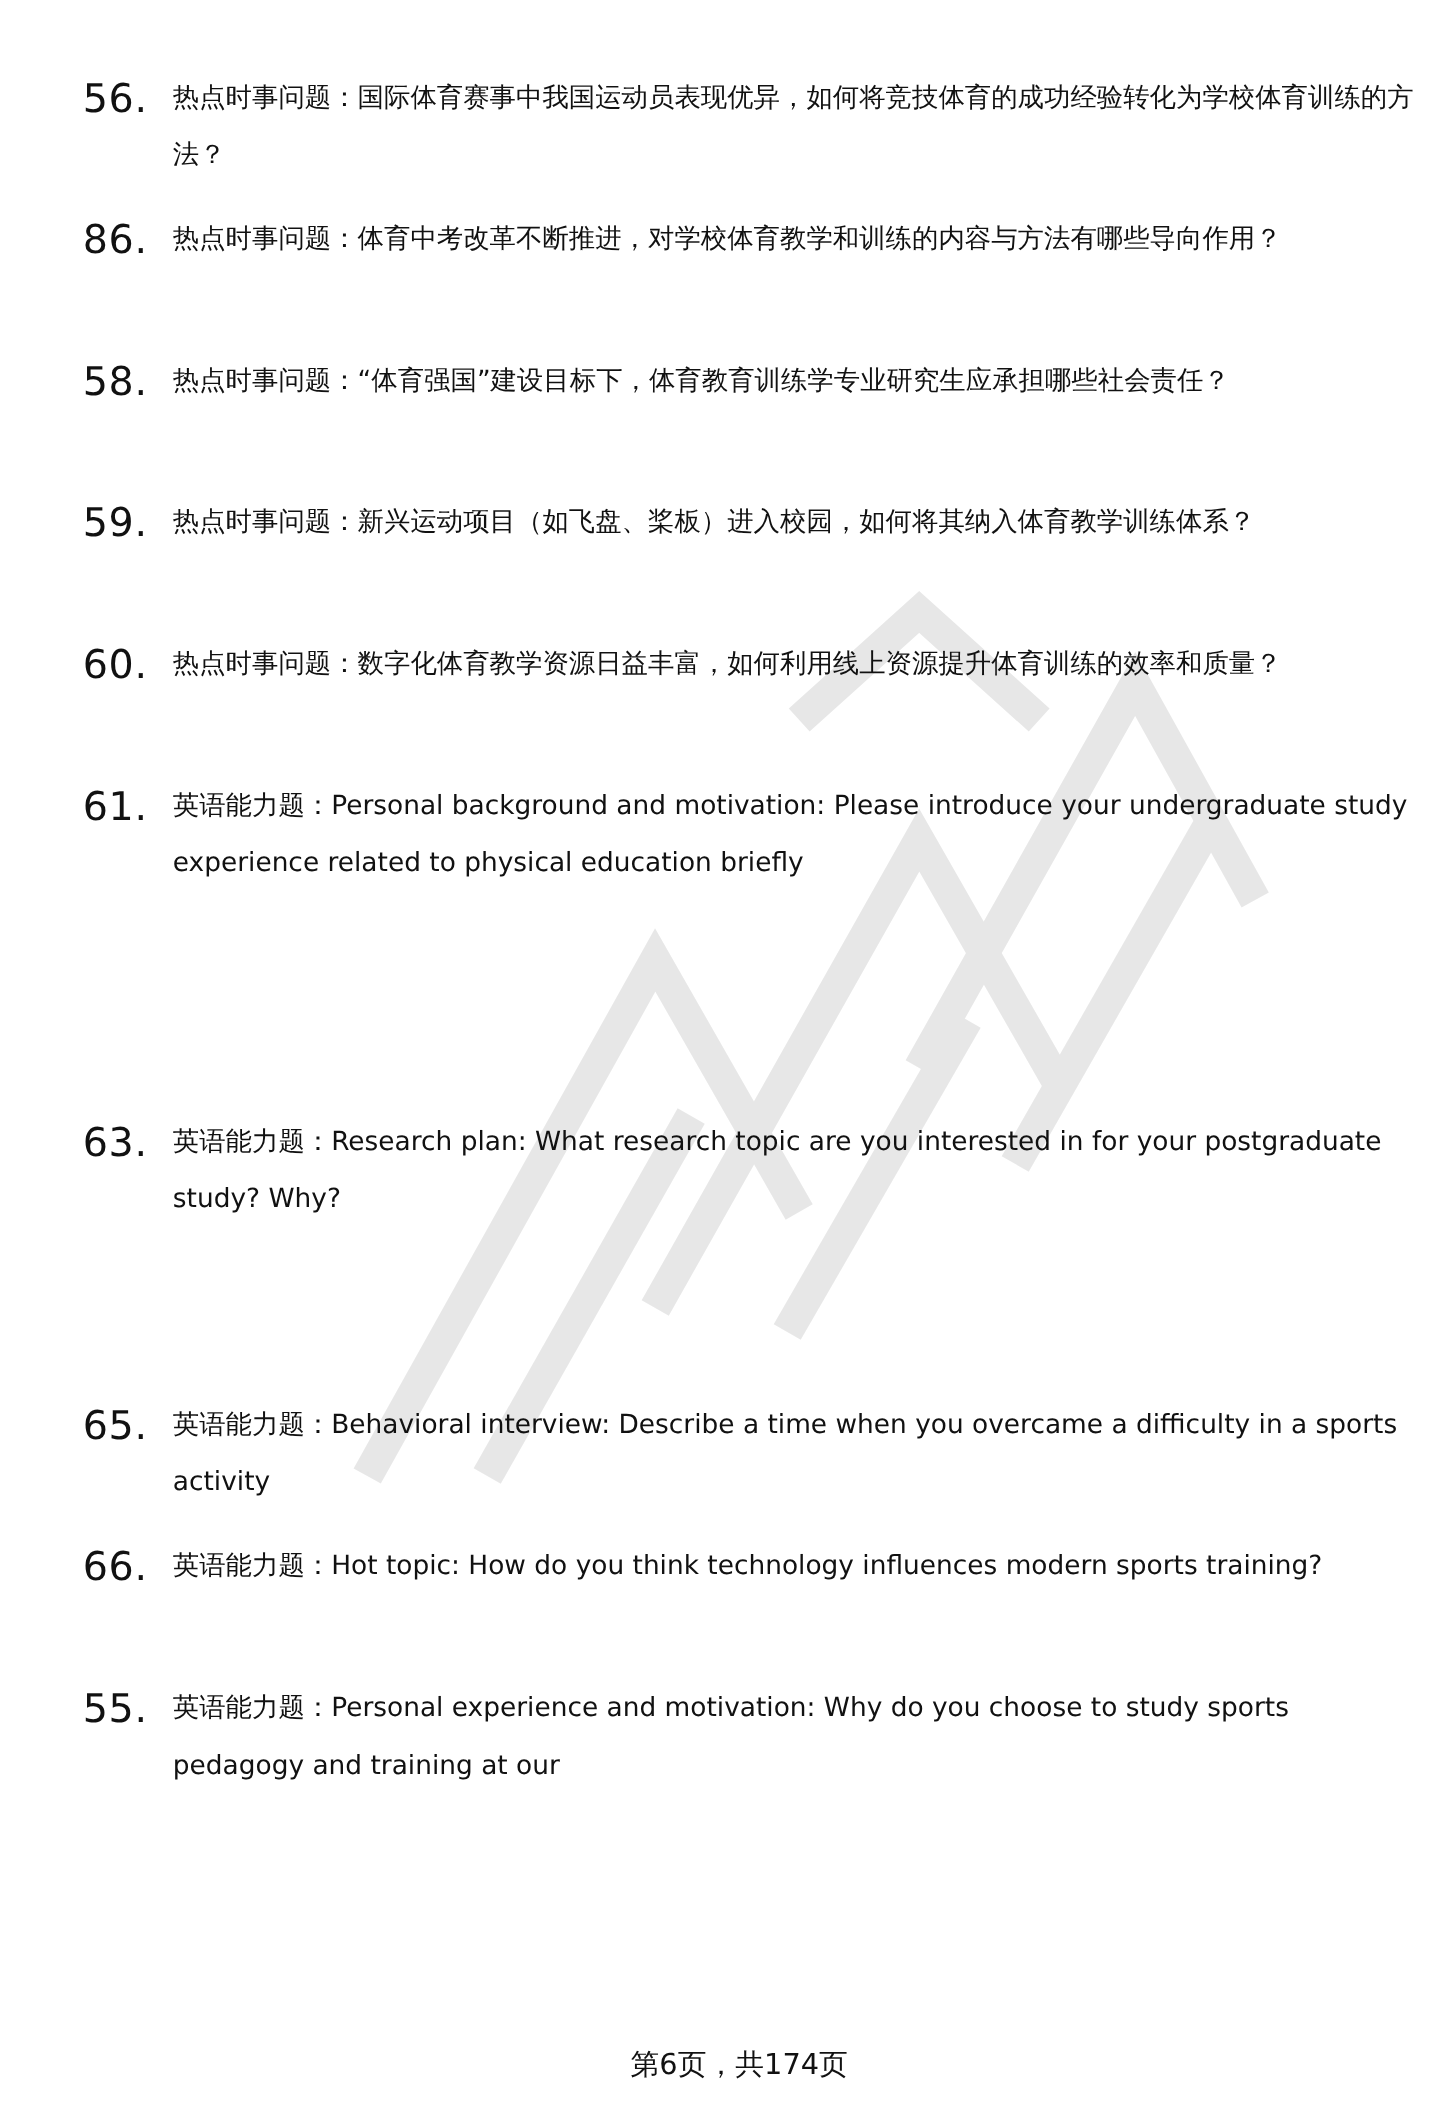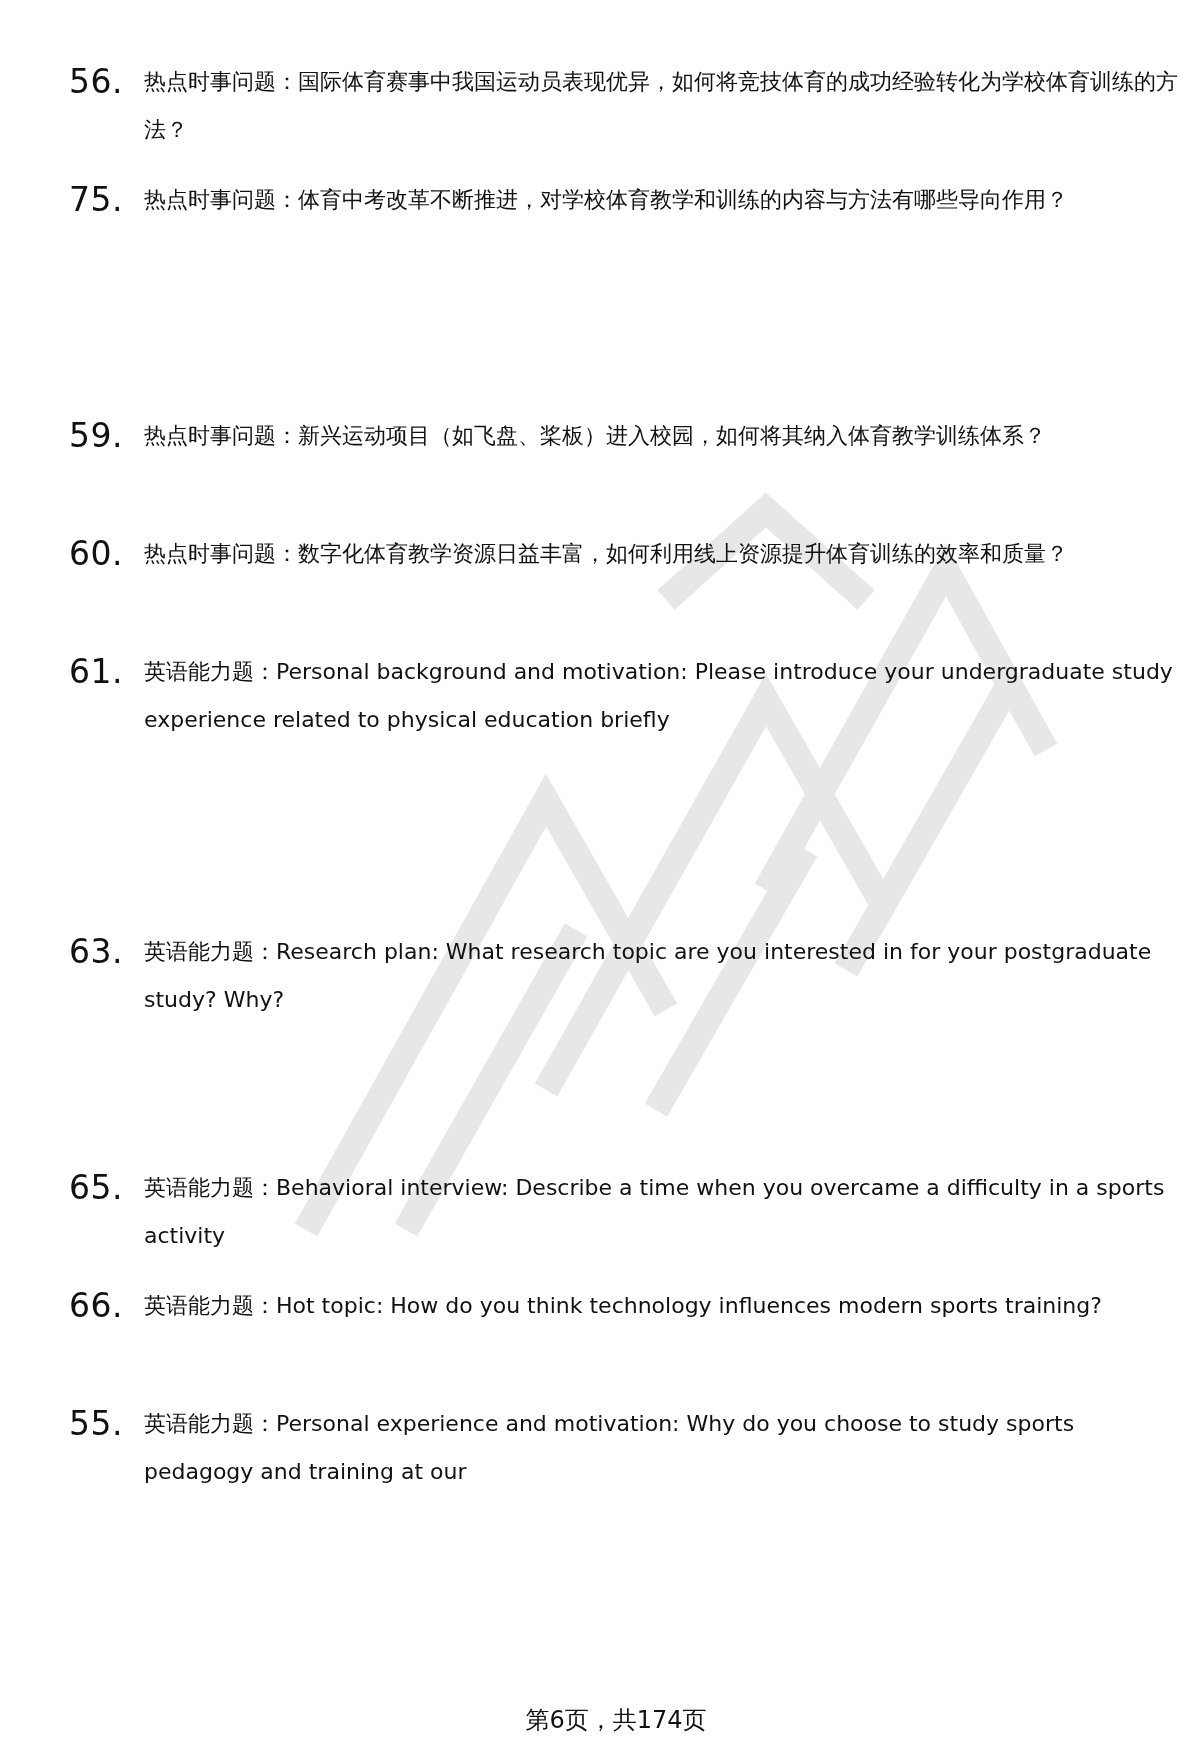--- a/index.html
+++ b/index.html
@@ -85,24 +85,28 @@
       <path d="M420 130 L520 40 L620 130"></path>
     </g>
   </svg>
 
   <div class="item" style="top:58px">
     <span class="num">56.</span>
     <div class="body"><span class="label">热点时事问题：</span><span>国际体育赛事中我国运动员表现优异，如何将竞技体育的成功经验转化为学校体育训练的方法？</span></div>
   </div>
 
   <div class="item" style="top:176px">
-    <span class="num">75.</span>
+    <span class="num">86.</span>
     <div class="body"><span class="label">热点时事问题：</span><span>体育中考改革不断推进，对学校体育教学和训练的内容与方法有哪些导向作用？</span></div>
   </div>
 
+  <div class="item" style="top:294px">
+    <span class="num">58.</span>
+    <div class="body"><span class="label">热点时事问题：</span><span>“体育强国”建设目标下，体育教育训练学专业研究生应承担哪些社会责任？</span></div>
+  </div>
 
   <div class="item" style="top:412px">
     <span class="num">59.</span>
     <div class="body"><span class="label">热点时事问题：</span><span>新兴运动项目（如飞盘、桨板）进入校园，如何将其纳入体育教学训练体系？</span></div>
   </div>
 
   <div class="item" style="top:530px">
     <span class="num">60.</span>
     <div class="body"><span class="label">热点时事问题：</span><span>数字化体育教学资源日益丰富，如何利用线上资源提升体育训练的效率和质量？</span></div>
   </div>

